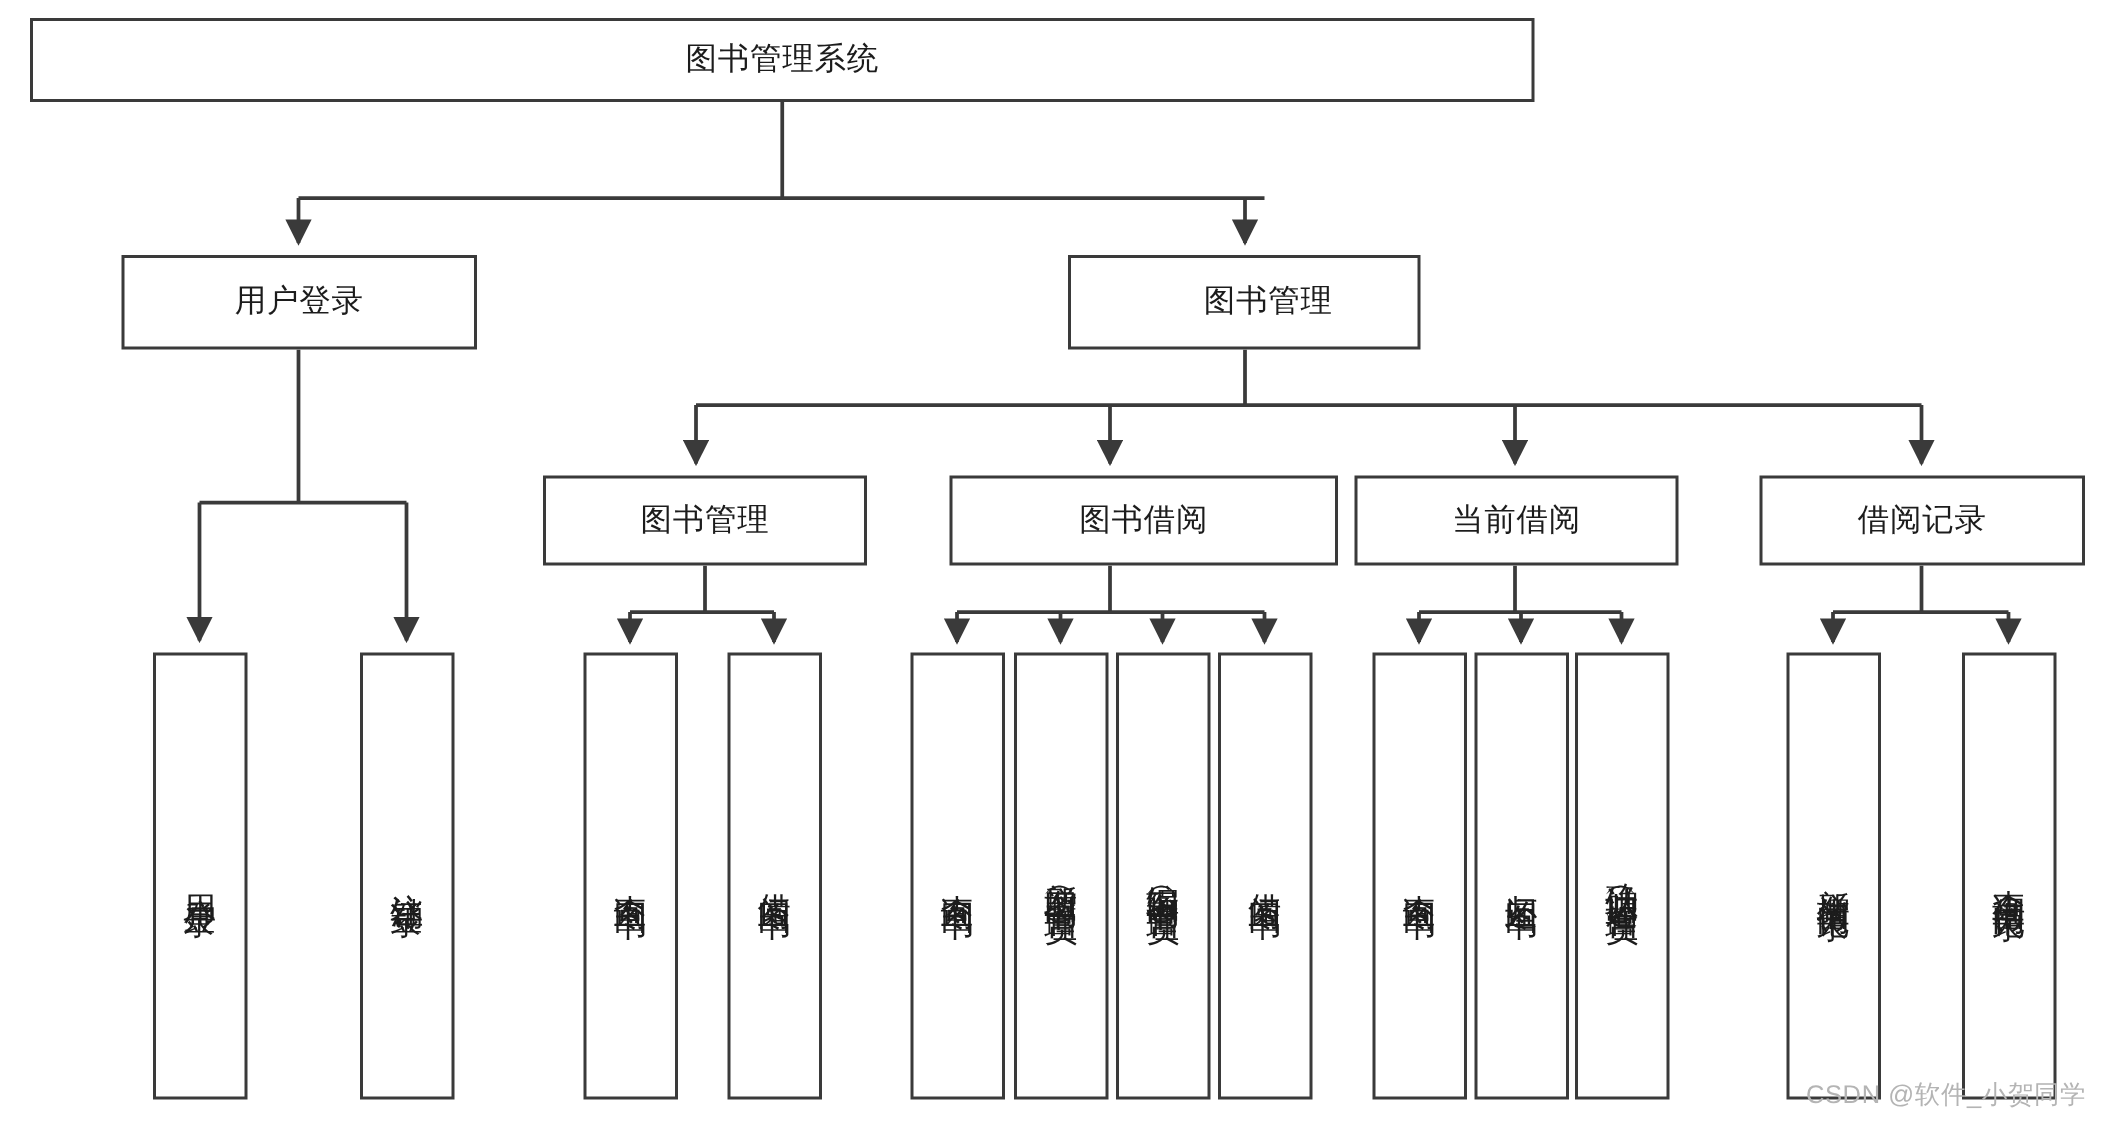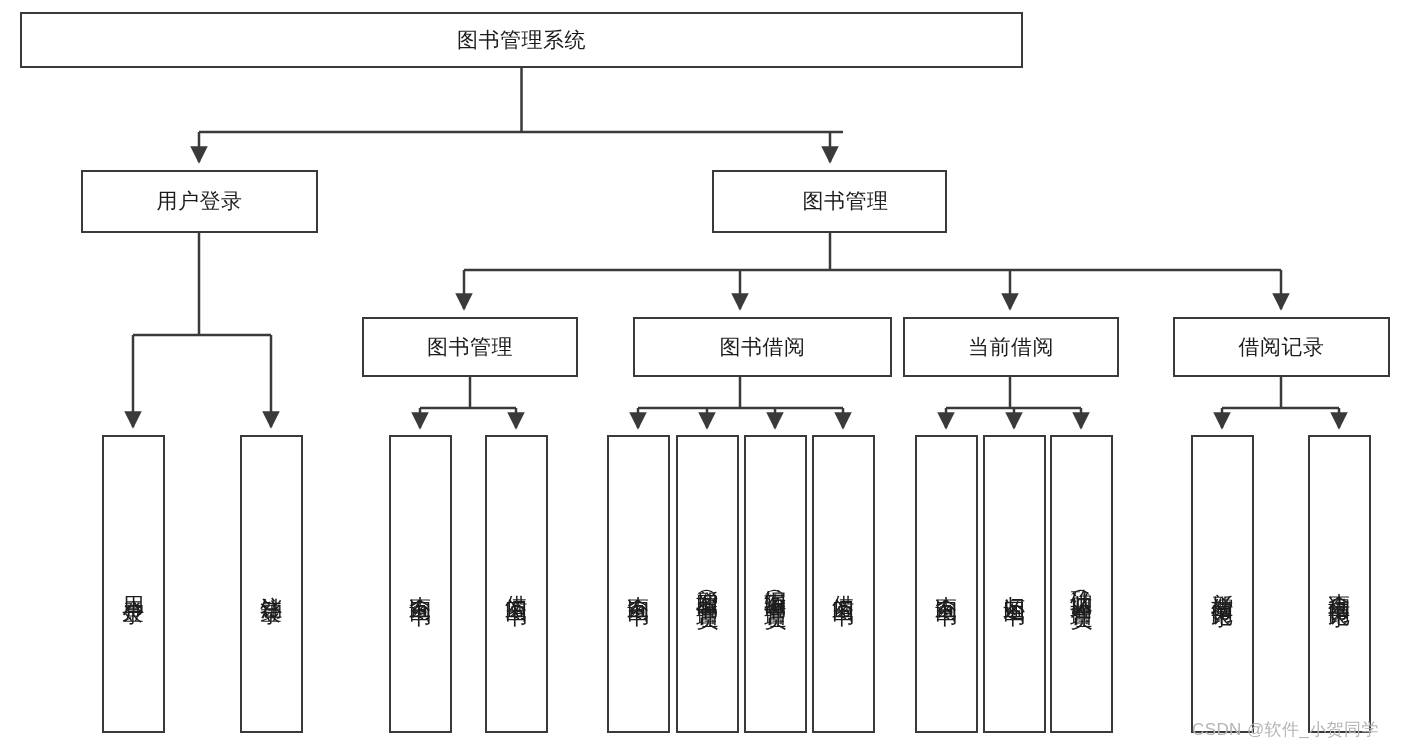--- a/index.html
+++ b/index.html
@@ -50,20 +50,21 @@
   .node.vertical {
     align-items: center;
     justify-content: center;
   }
   .watermark {
     position: absolute;
     font-size: 17px;
     color: #b4b4b4;
     white-space: nowrap;
     letter-spacing: 0.4px;
+    margin-left: 12px;
   }
 </style>
 </head>
 <body>
 
 <div id="canvas">
 
   <svg id="wires" viewBox="0 0 1405 747" preserveAspectRatio="none" aria-hidden="true">
     <defs>
       <marker id="arrow" viewBox="0 0 10 10" refX="9" refY="5" markerWidth="7" markerHeight="7" orient="auto-start-reverse">

